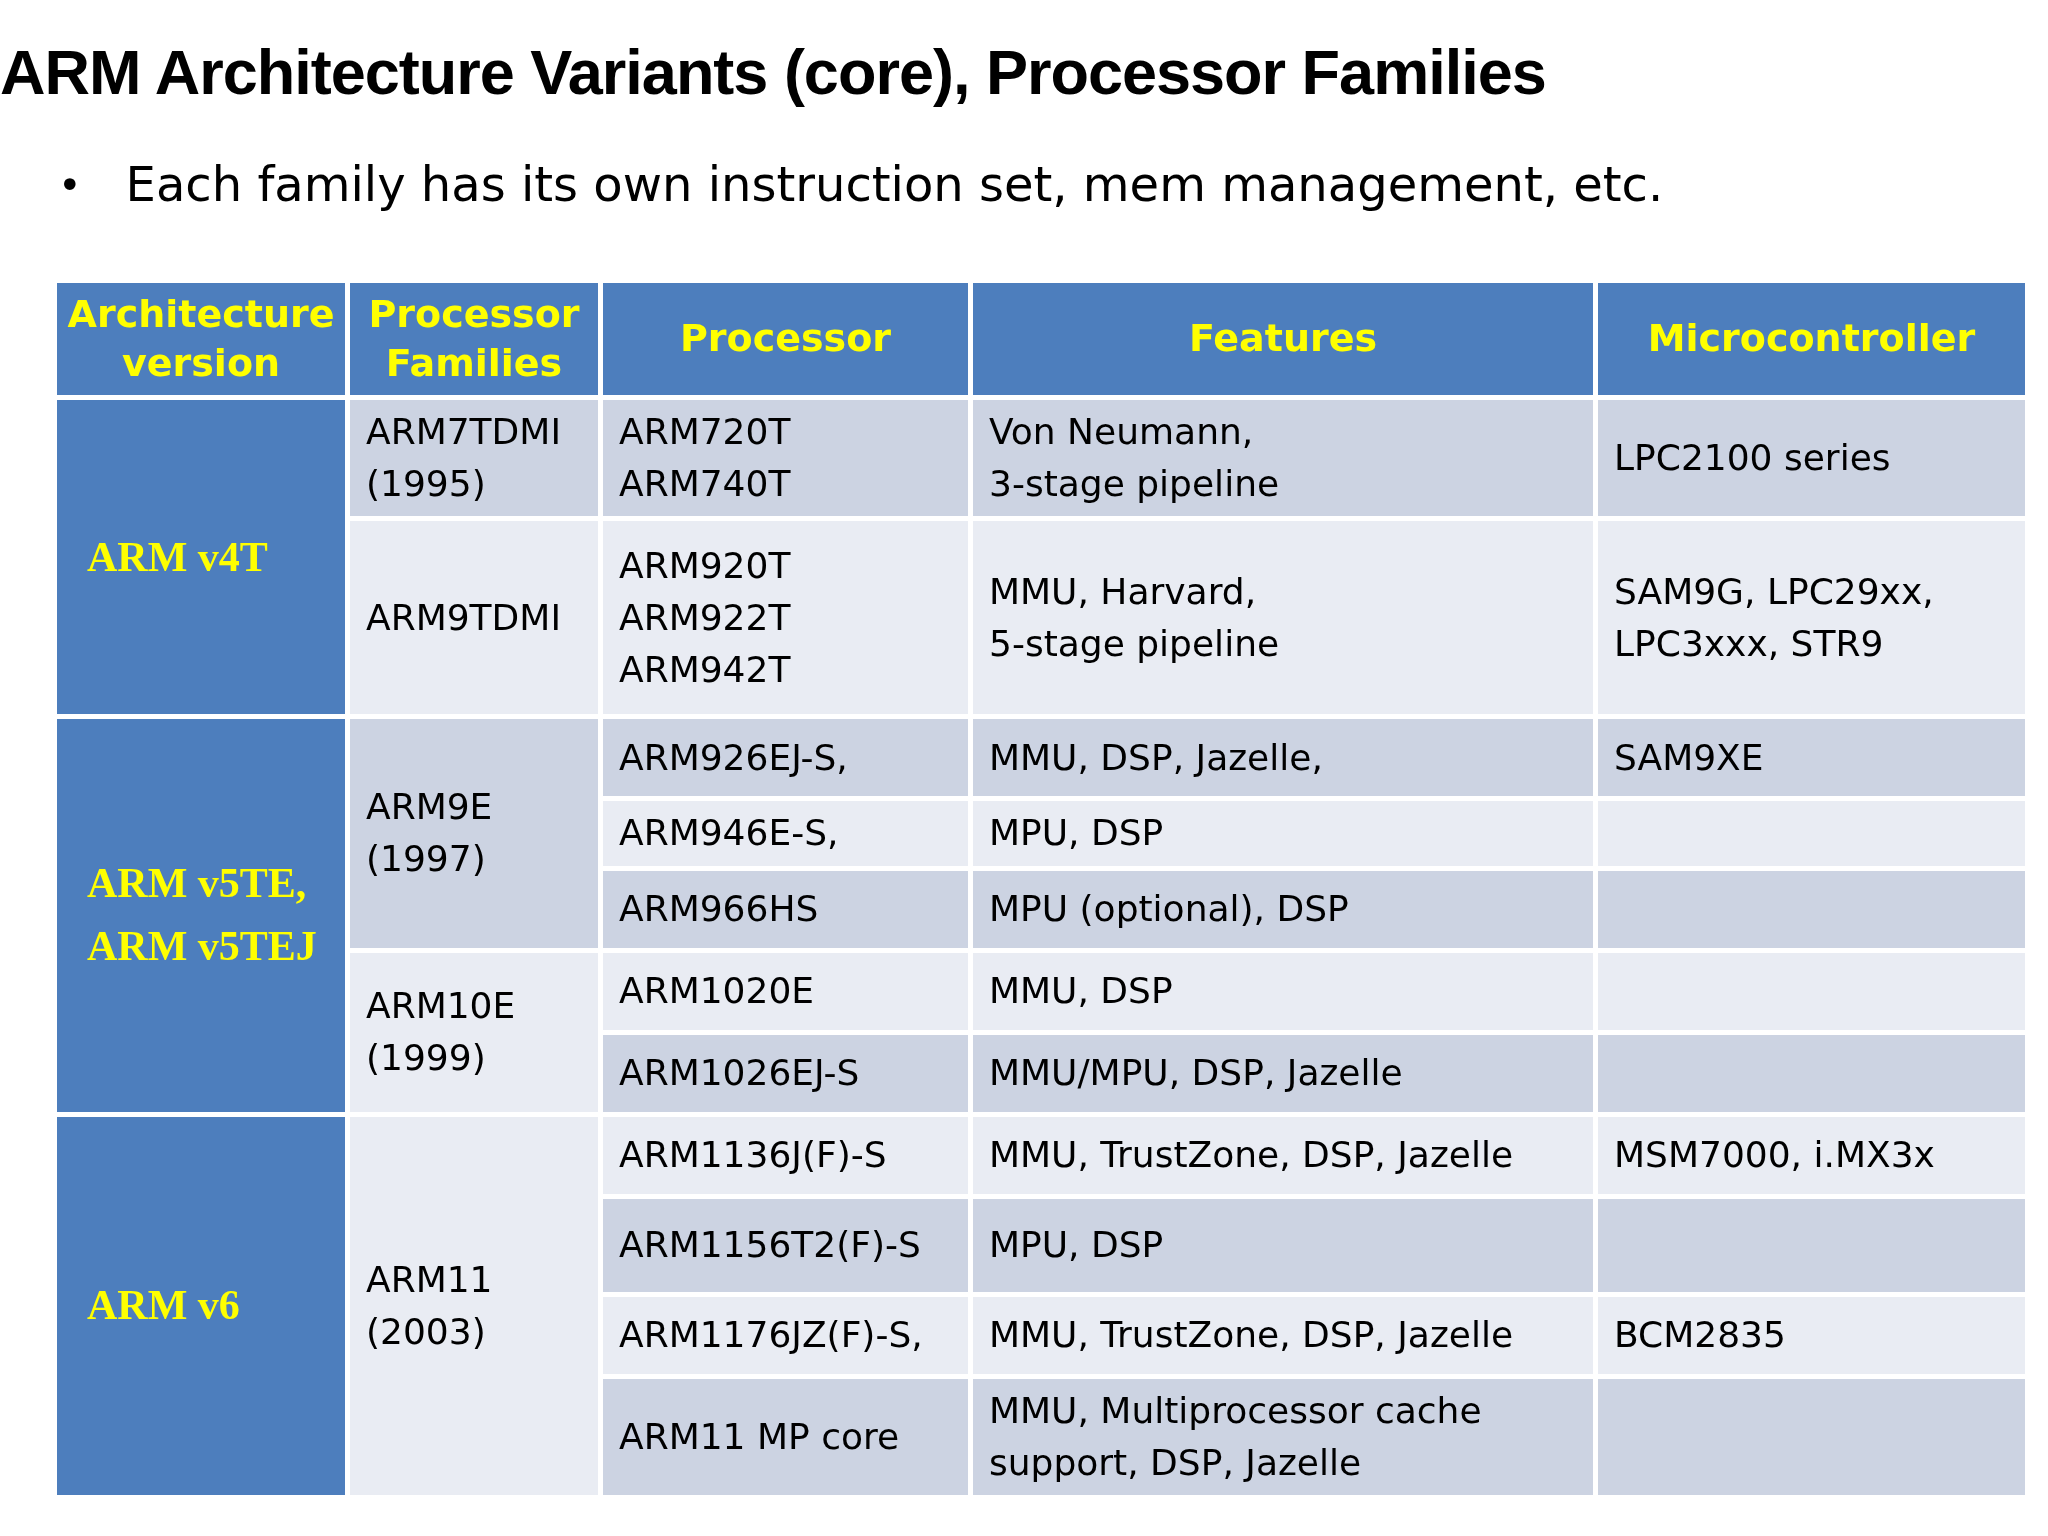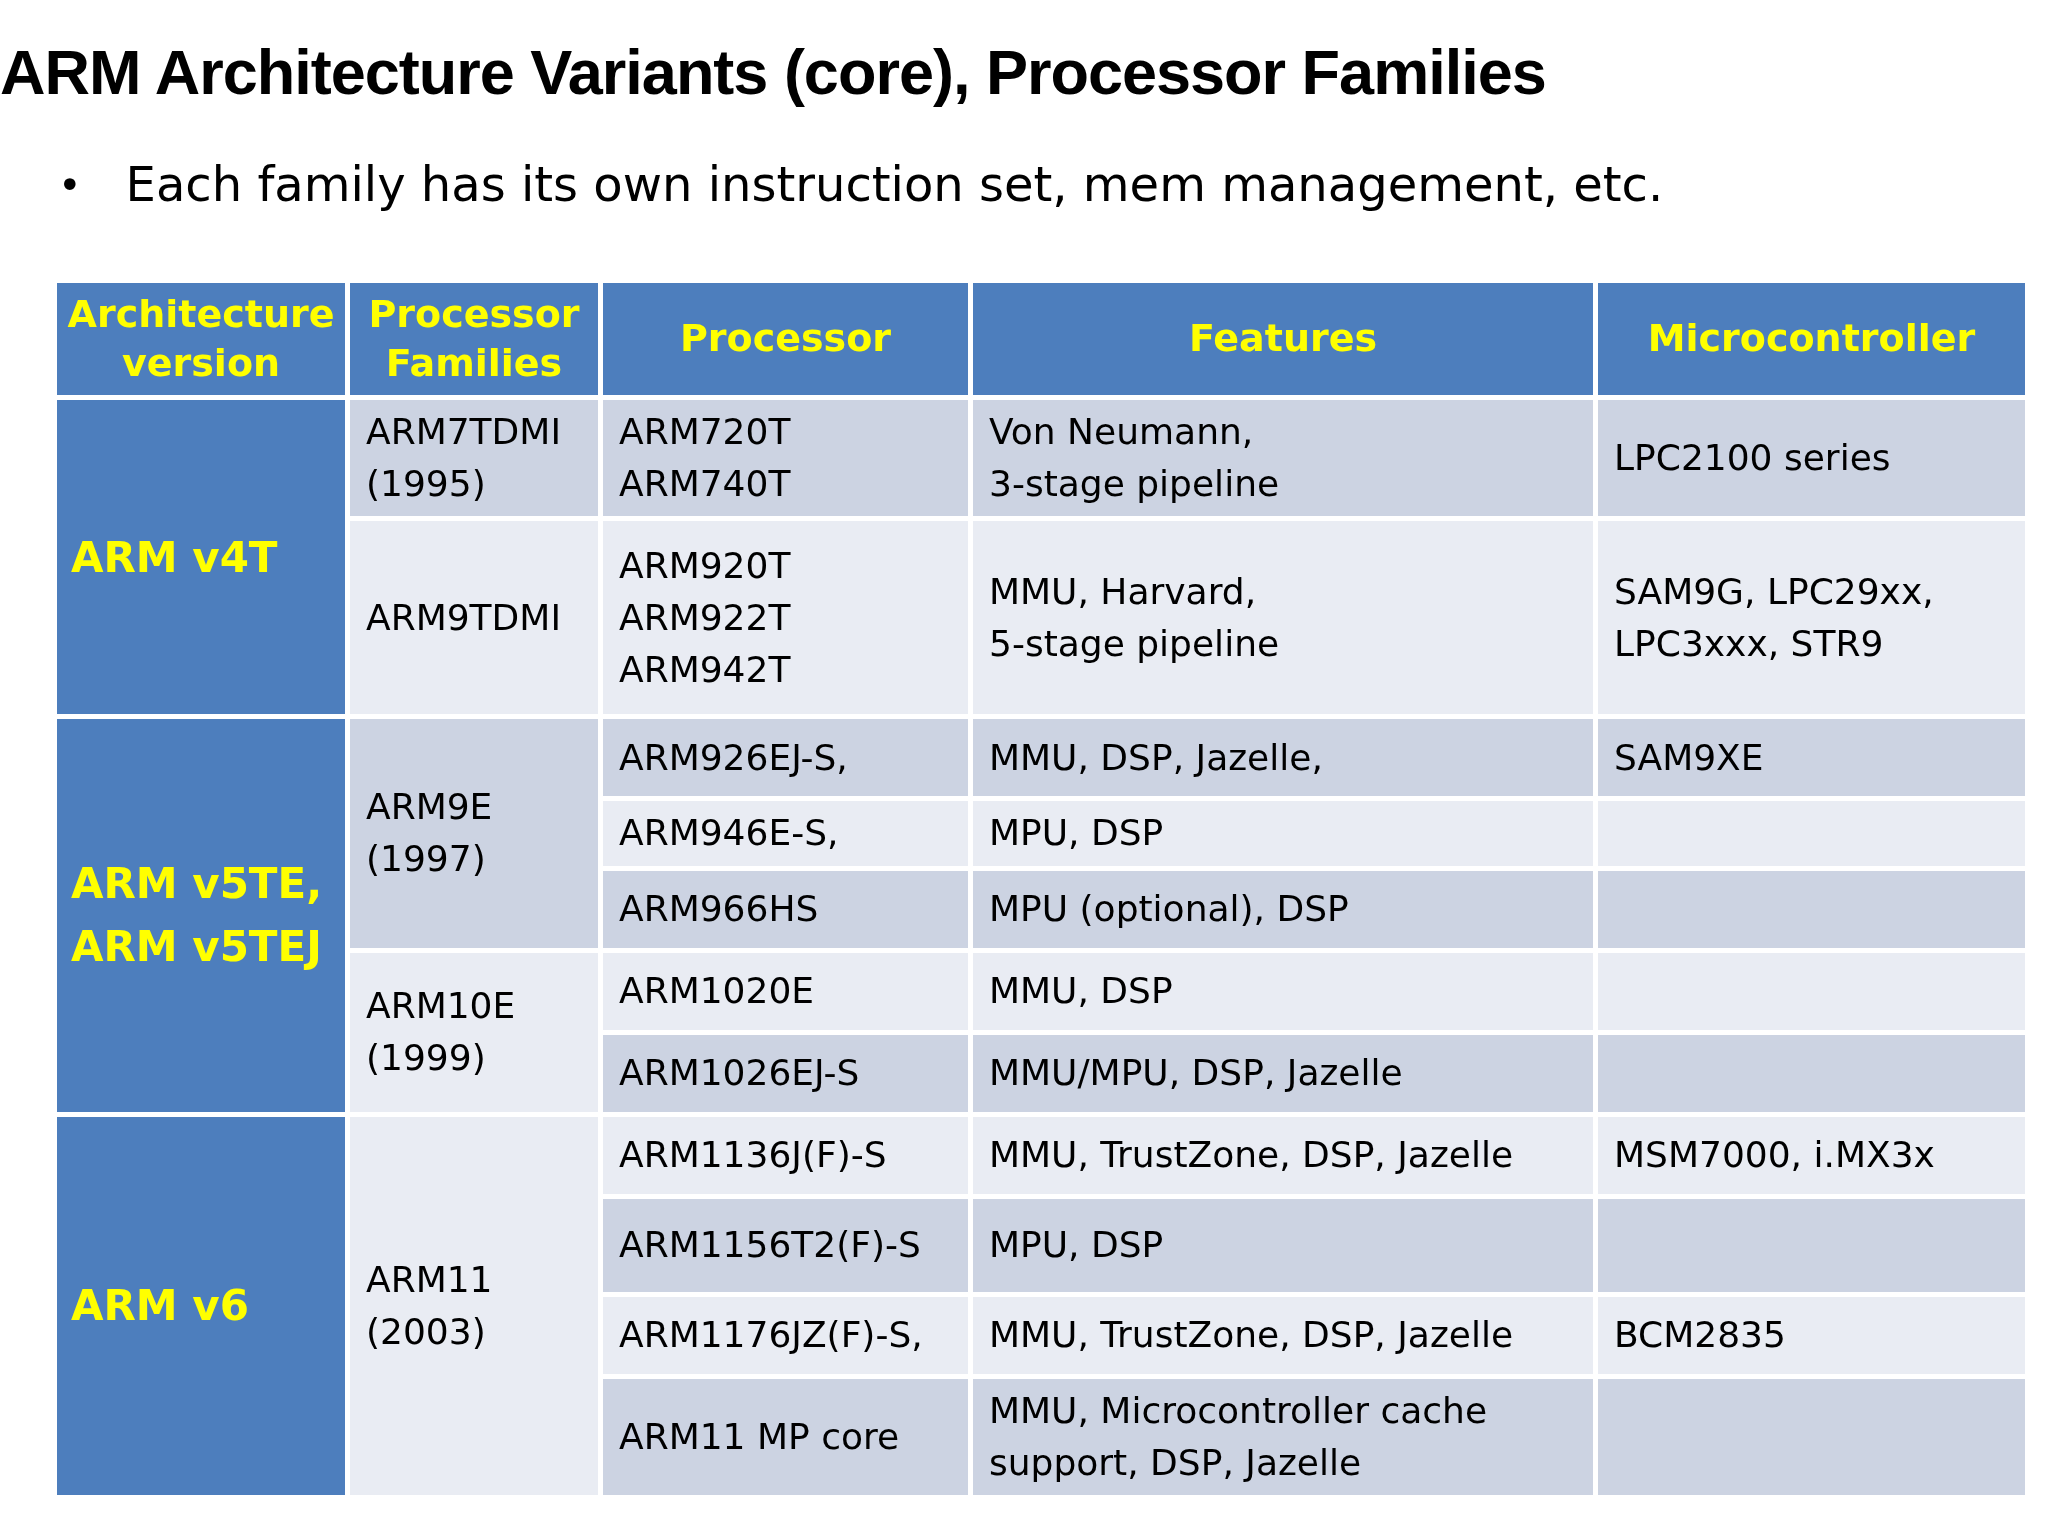--- a/index.html
+++ b/index.html
@@ -58,21 +58,22 @@
     font-weight:700;font-size:38px;
     text-align:center;
     padding:6px 8px;
     line-height:1.3;
   }
   td.arch{
     background:var(--accent-blue);
     color:var(--header-text);
     font-weight:700;font-size:42px;
     line-height:1.5;
-    padding-left:14px;
+    padding-left:30px;
+    font-family:Liberation Serif, serif;
   }
   td.dark{background:var(--row-shade-dark);}
   td.light{background:var(--row-shade-light);}
   td.body-cell{
     color:var(--body-text);
     font-size:36px;
   }
   .watermark{
     position:absolute;top:1440px;left:918px;
     font-size:40px;
@@ -178,21 +179,21 @@
       <td class="body-cell dark">MPU, DSP</td>
       <td class="body-cell dark"></td>
     </tr>
     <tr style="height:77px">
       <td class="body-cell light">ARM1176JZ(F)-S,</td>
       <td class="body-cell light">MMU, TrustZone, DSP, Jazelle</td>
       <td class="body-cell light">BCM2835</td>
     </tr>
     <tr style="height:110px">
       <td class="body-cell dark">ARM11 MP core</td>
-      <td class="body-cell dark">MMU, Microcontroller cache
+      <td class="body-cell dark">MMU, Multiprocessor cache
 support, DSP, Jazelle</td>
       <td class="body-cell dark"></td>
     </tr>
   </tbody>
     </table>
 
 
 </div>
 
 </body></html>

